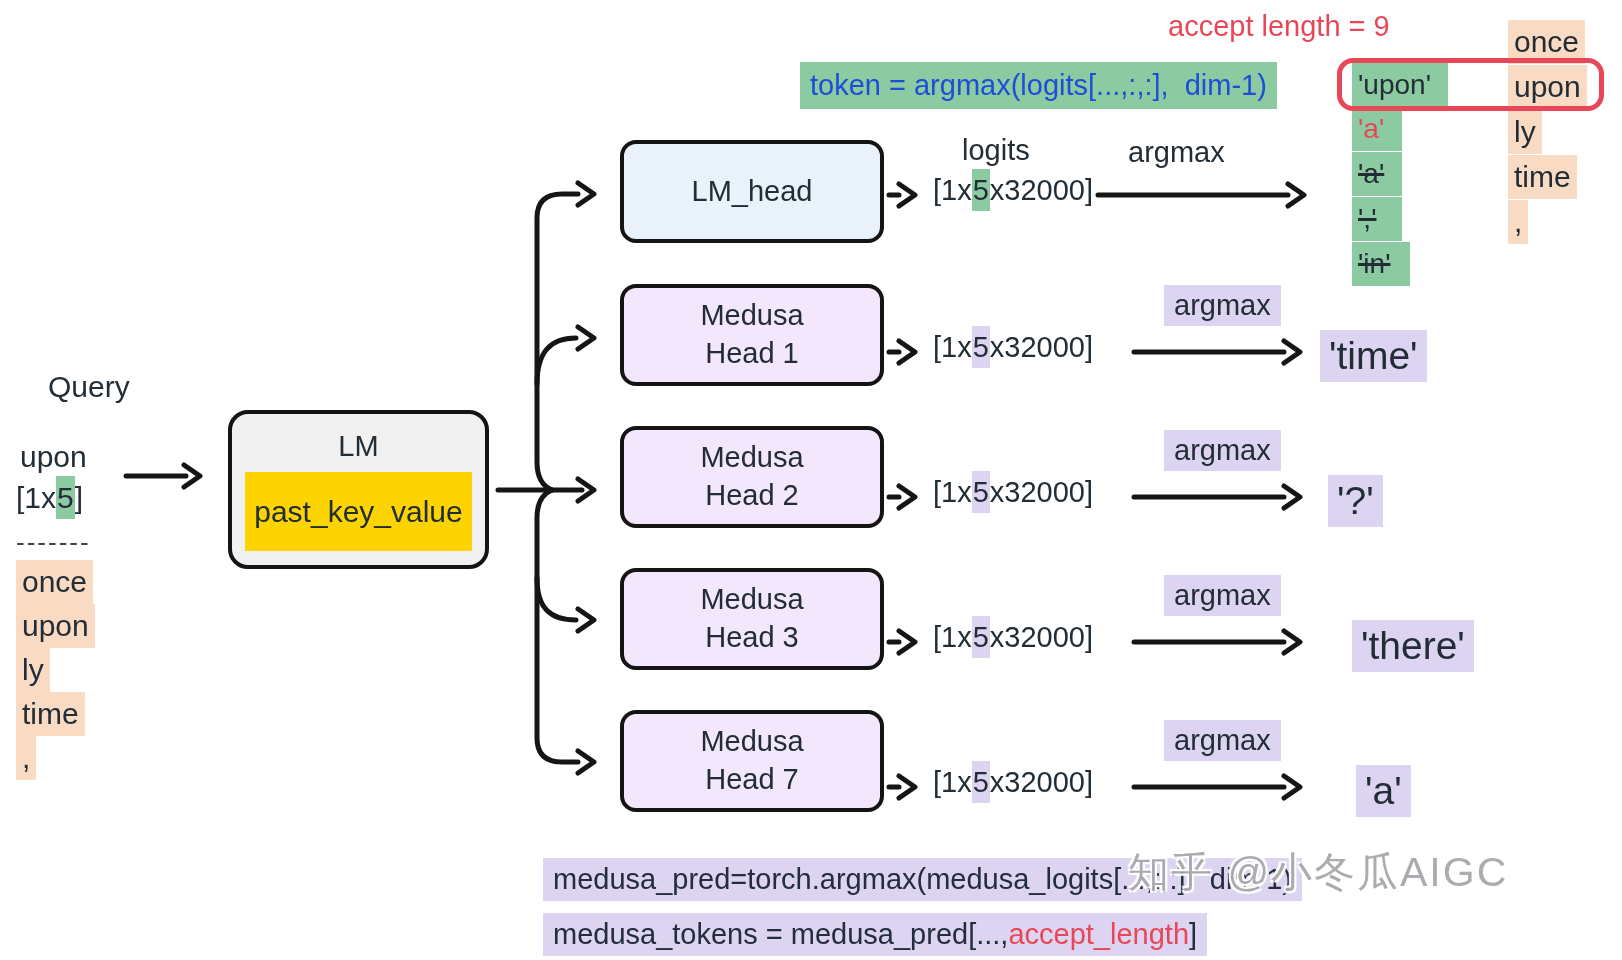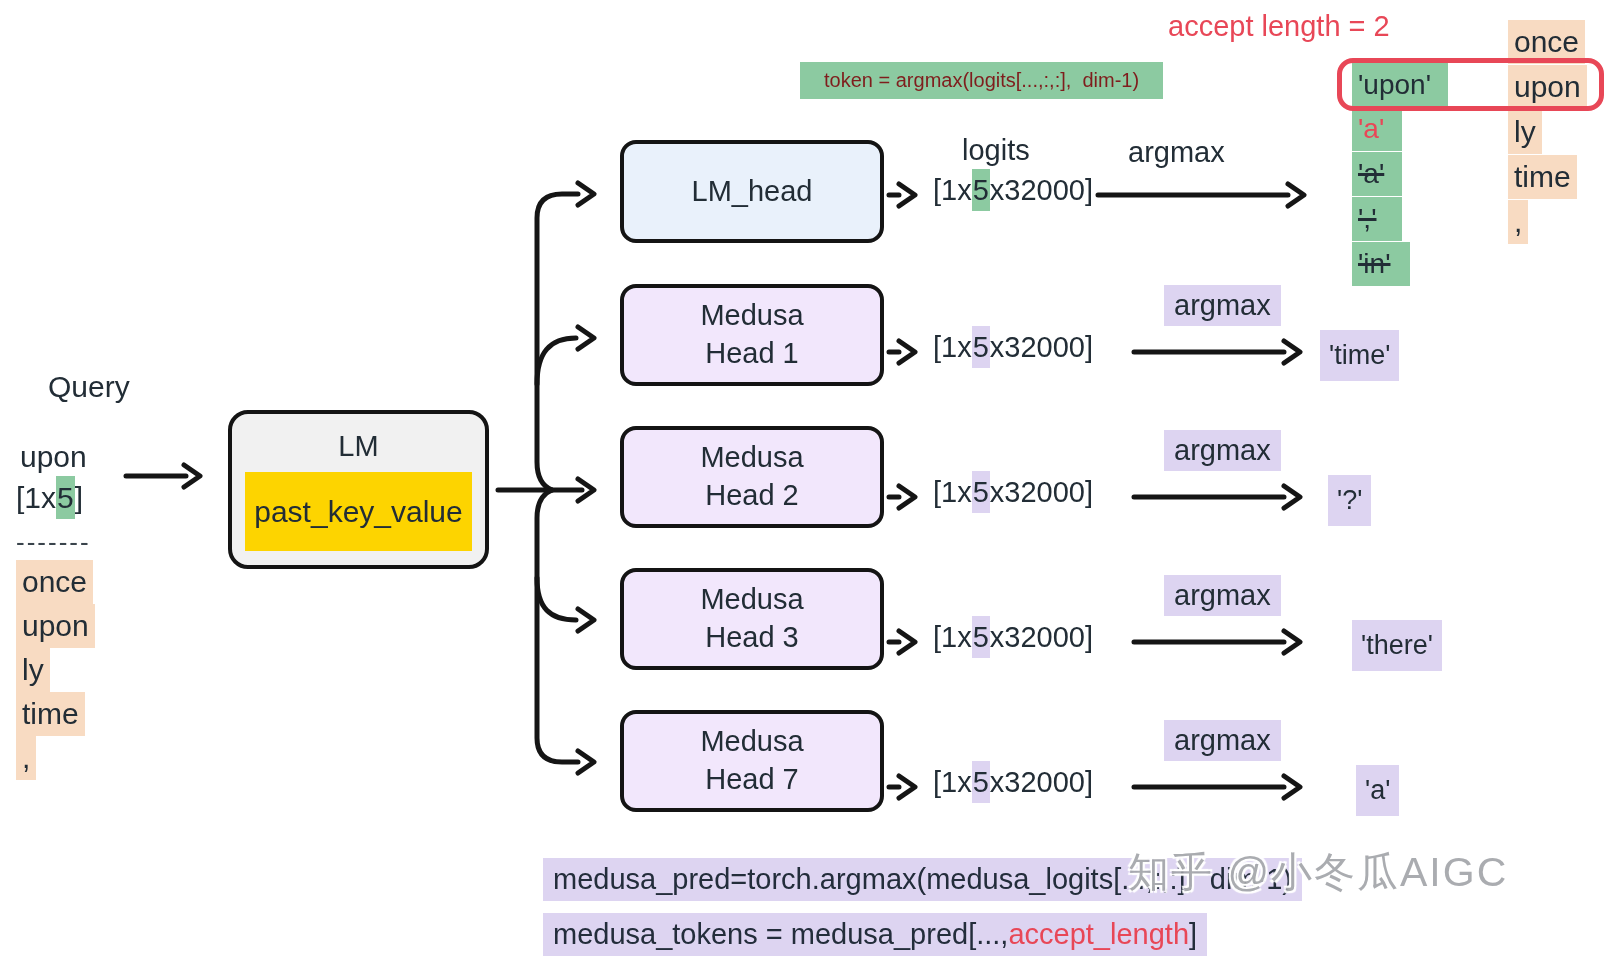--- a/index.html
+++ b/index.html
@@ -6,22 +6,22 @@
   .canvas{
     position:relative;width:1622px;height:960px;background:#ffffff;overflow:hidden;
     font-family:"Liberation Sans","DejaVu Sans",sans-serif;color:var(--ink,#222d36);
   }
   .abs{position:absolute;}
   svg.arrows{position:absolute;left:0;top:0;z-index:1;}
   .lbl{font-size:29px;line-height:1.15;white-space:pre;z-index:2;}
   .big{font-size:30px;}
   .red{color:var(--red,#e84757);}
   .formula{
-    background:var(--green,#8ccaa1);padding:7px 24px;font-size:20px;white-space:pre;z-index:2;
-    color:#7f1d1d;
+    background:var(--green,#8ccaa1);padding:7px 10px;font-size:29px;white-space:pre;z-index:2;
+    color:#1d4ed8;
   }
   .accept-box{
     border:5px solid var(--red,#e84757);border-radius:16px;z-index:5;pointer-events:none;background:transparent;
   }
   .tok{
     font-size:30px;line-height:1;padding:7px 6px;white-space:pre;display:inline-block;z-index:2;
   }
   .peach{background:var(--peach,#f8dbc2);}
   .hl-g{background:var(--green,#8ccaa1);}
   .dim-g{background:var(--green,#8ccaa1);padding:5px 1px;}
@@ -31,21 +31,21 @@
   .node{
     position:absolute;border:4.5px solid #141414;border-radius:16px;z-index:2;
     display:flex;flex-direction:column;align-items:center;justify-content:center;
     font-size:29px;line-height:1.3;text-align:center;
   }
   .node-gray{background:var(--box-gray,#f1f1f1);border-radius:20px;}
   .node-blue{background:var(--box-blue,#e9f1fb);justify-content:center;}
   .node-lav{background:var(--box-lavender,#f2e7fc);}
   .pkv{background:var(--yellow,#fdd400);padding:20px 9px;margin-top:6px;font-size:30px;white-space:pre;}
   .argmax-hl{background:var(--purple,#ddd4f1);padding:4px 10px;font-size:29px;z-index:2;}
-  .out{background:var(--purple,#ddd4f1);padding:10px 9px;font-size:27px;white-space:pre;z-index:2;}
+  .out{background:var(--purple,#ddd4f1);padding:4px 9px;font-size:39px;white-space:pre;z-index:2;}
   .vtok{font-size:28px;line-height:1;padding:8px 6px;white-space:pre;z-index:2;}
   .code-block{z-index:2;}
   .code-line{display:block;margin-bottom:12px;}
   .code-line > span{
     display:inline-block;background:var(--purple,#ddd4f1);padding:5px 10px;
     font-size:29px;white-space:pre;color:#232d3b;
   }
   .watermark{
     z-index:9;font-size:41px;letter-spacing:2px;color:rgba(155,158,162,0.85);white-space:pre;
     text-shadow:2px 2px 1px #ffffff,-2px -2px 1px #ffffff,2px -2px 1px #ffffff,-2px 2px 1px #ffffff;
@@ -74,21 +74,21 @@
       <path d="M 889 787 L 899 787 M 899 776 L 915 787 L 899 798"></path>
 
       <path d="M 1098 195 L 1288 195 M 1288 184 L 1304 195 L 1288 206"></path>
       <path d="M 1134 352 L 1284 352 M 1284 341 L 1300 352 L 1284 363"></path>
       <path d="M 1134 497 L 1284 497 M 1284 486 L 1300 497 L 1284 508"></path>
       <path d="M 1134 642 L 1284 642 M 1284 631 L 1300 642 L 1284 653"></path>
       <path d="M 1134 787 L 1284 787 M 1284 776 L 1300 787 L 1284 798"></path>
     </g>
   </svg>
 
-  <div class="abs lbl red" style="left:1168px;top:10px;">accept length = 2</div>
+  <div class="abs lbl red" style="left:1168px;top:10px;">accept length = 9</div>
   <div class="abs formula" style="left:800px;top:62px;">token = argmax(logits[...,:,:],  dim-1)</div>
 
   <div class="abs vtok hl-g" style="left:1352px;top:63px;width:84px;">'upon'</div>
   <div class="abs vtok hl-g red" style="left:1352px;top:107px;width:38px;">'a'</div>
   <div class="abs vtok hl-g strike" style="left:1352px;top:152px;width:38px;">'a'</div>
   <div class="abs vtok hl-g strike" style="left:1352px;top:197px;width:38px;">','</div>
   <div class="abs vtok hl-g strike" style="left:1352px;top:242px;width:46px;">'in'</div>
 
   <div class="abs tok peach" style="left:1508px;top:20px;">once</div>
   <div class="abs tok peach" style="left:1508px;top:65px;">upon</div>

